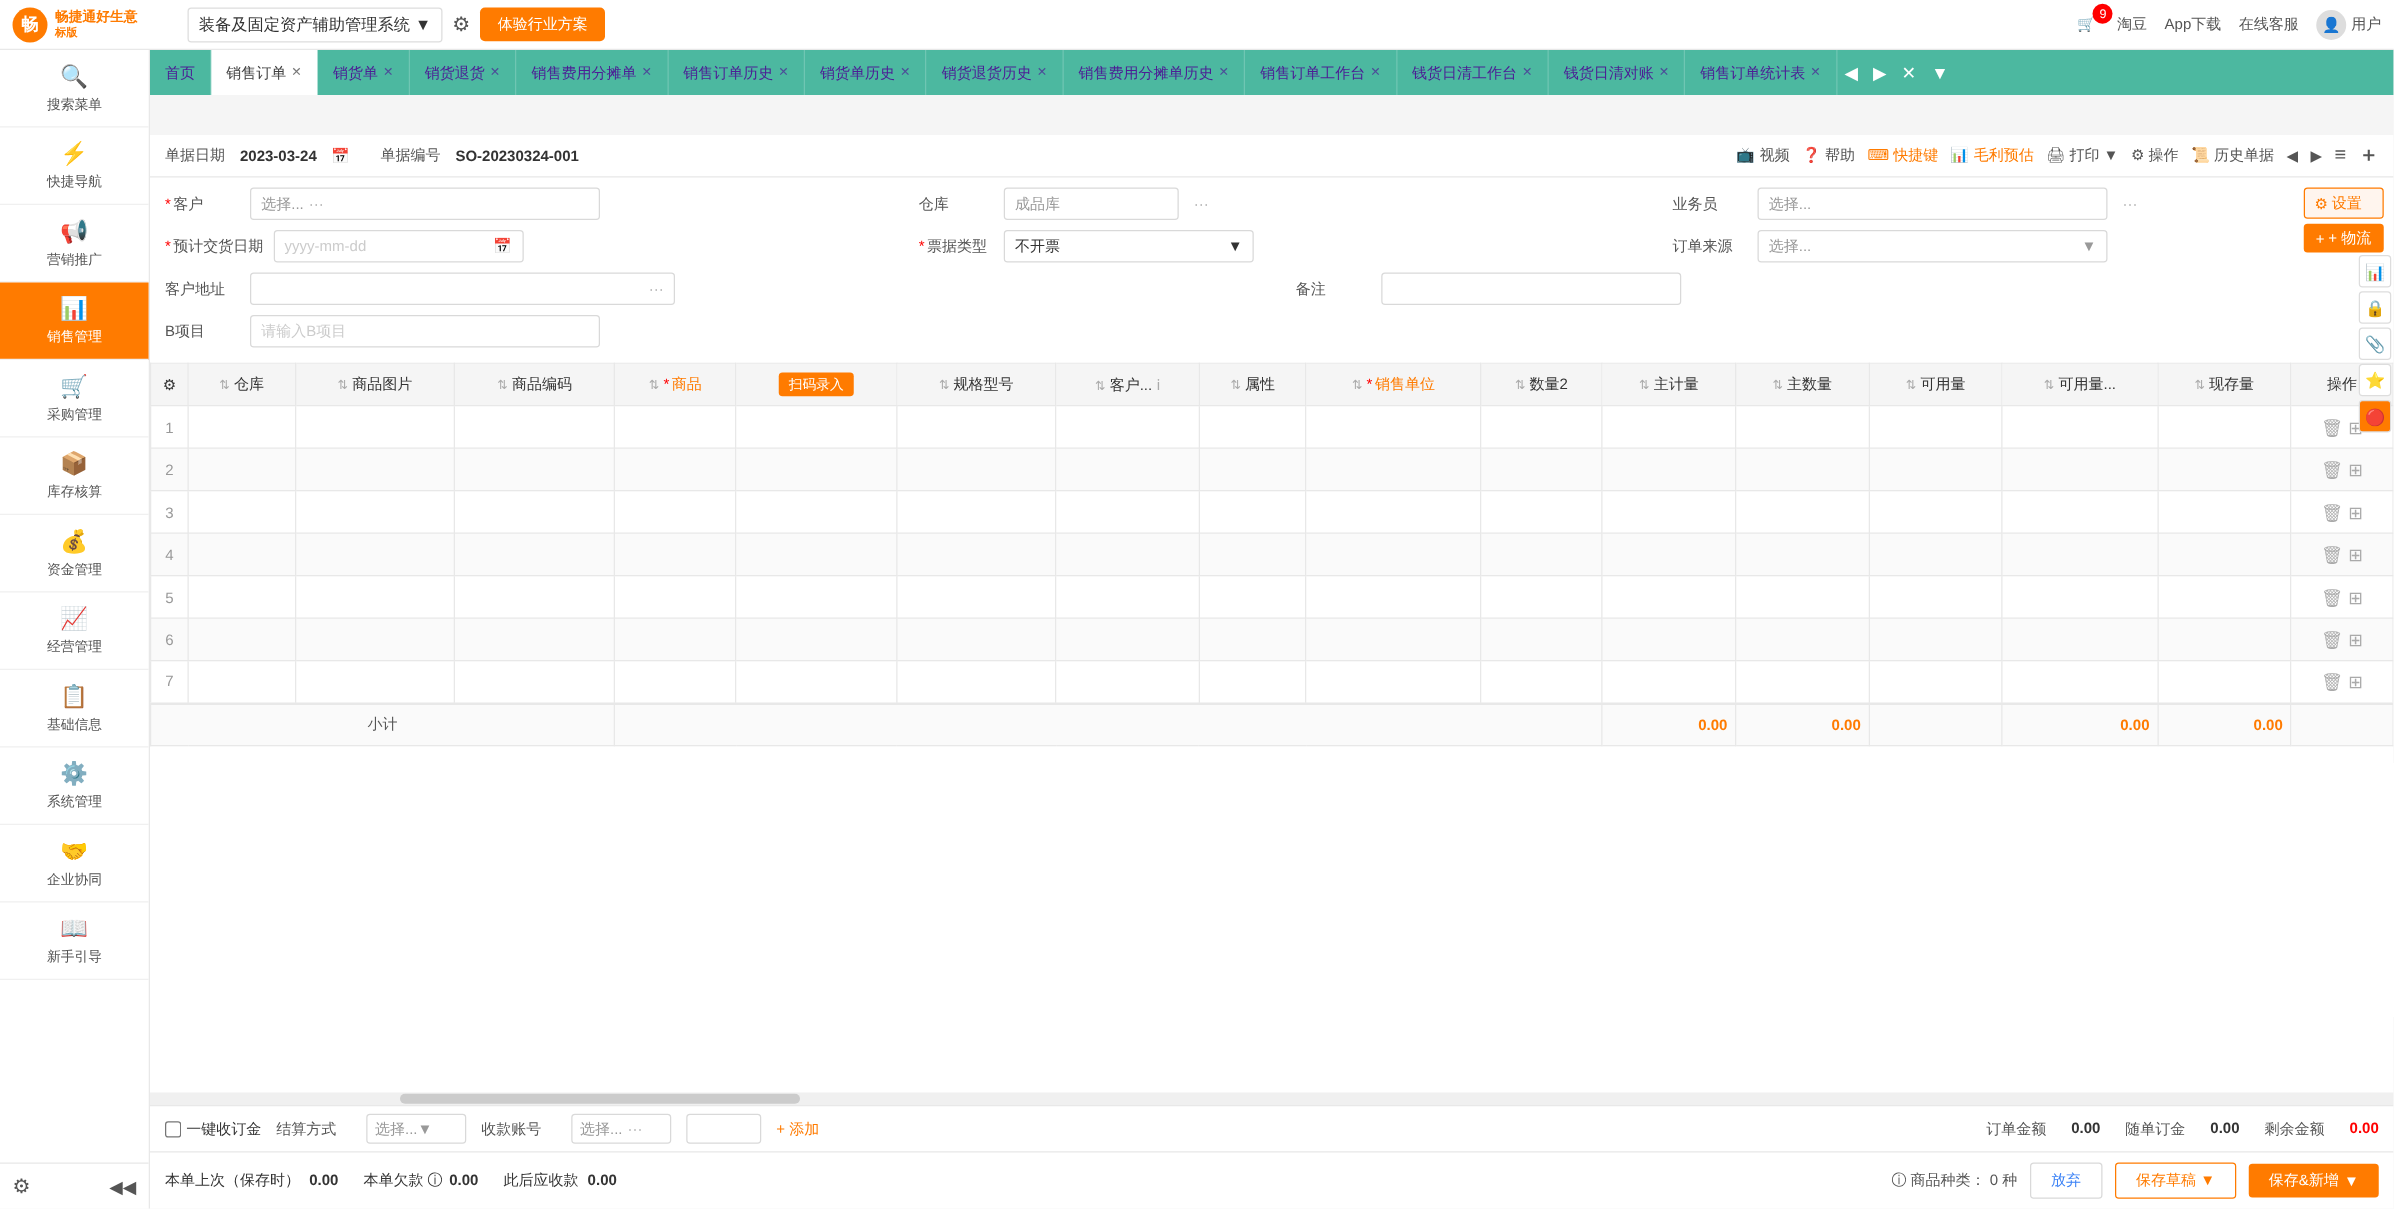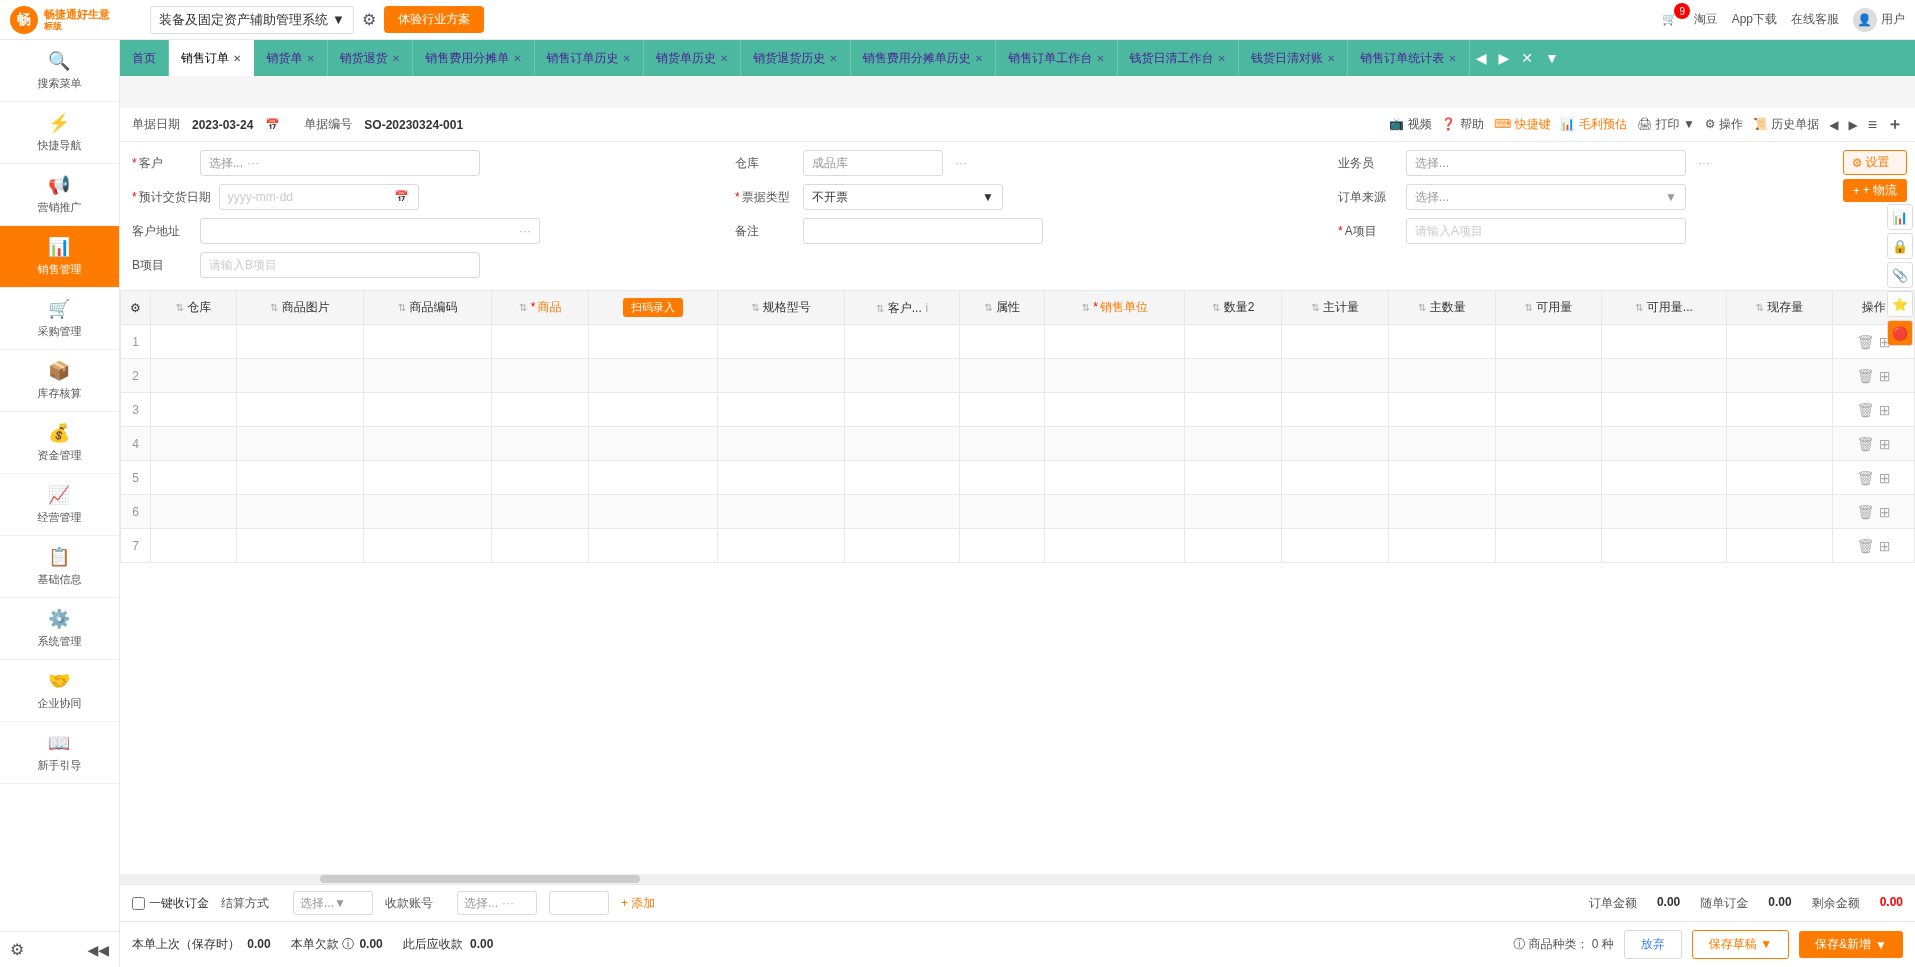--- a/index.html
+++ b/index.html
@@ -152,21 +152,21 @@
       height: 100%;
       color: #4c1d95;
       cursor: pointer;
       font-size: 12px;
       white-space: nowrap;
       border-right: 1px solid rgba(255,255,255,0.2);
       gap: 4px;
     }
     .tab-item.active {
       background: #fff;
-      color: #000000;
+      color: #404040;
     }
     .tab-close { font-size: 10px; opacity: 0.7; }
     .tab-nav-btn {
       color: #fff;
       background: none;
       border: none;
       cursor: pointer;
       padding: 0 6px;
       font-size: 14px;
     }
@@ -762,26 +762,20 @@
             <div class="form-section">
               <span class="form-label">客户地址</span>
               <div class="form-input" style="min-width:340px;">
                 <span class="more-btn" style="margin-left:auto;">···</span>
               </div>
             </div>
             <div class="form-section" style="margin-left:30px;">
               <span class="form-label">备注</span>
               <div class="form-input" style="min-width:240px;"></div>
             </div>
-            <div class="form-section" style="margin-left:30px;">
-              <span class="form-label"><span class="required-star">*</span><span>A项目</span></span>
-              <div class="form-input wide">
-                <span style="color:#ccc;">请输入A项目</span>
-              </div>
-            </div>
           </div>
 
           <div class="form-row">
             <div class="form-section">
               <span class="form-label"><span>B项目</span></span>
               <div class="form-input wide">
                 <span style="color:#ccc;">请输入B项目</span>
               </div>
             </div>
           </div>
@@ -1020,20 +1014,30 @@
                 <td></td>
                 <td></td>
               <td>
                   <div class="table-actions">
                     <span class="action-icon">🗑</span>
                     <span class="action-icon">⊞</span>
                   </div>
                 </td>
             </tr>
 
+            <tr class="summary-row">
+              <td colspan="4" class="summary-label" style="text-align:center;color:#555;">小计</td>
+              <td colspan="7"></td>
+              <td style="color:#ff7b00;font-weight:bold;text-align:right;">0.00</td>
+              <td style="color:#ff7b00;font-weight:bold;text-align:right;">0.00</td>
+              <td></td>
+              <td style="color:#ff7b00;font-weight:bold;text-align:right;">0.00</td>
+              <td style="color:#ff7b00;font-weight:bold;text-align:right;">0.00</td>
+              <td></td>
+            </tr>
           </tbody>
         </table>
       </div>
 
       <div class="scroll-bar-row">
         <div class="scroll-thumb"></div>
       </div>
 
       <div class="bottom-area">
         <label class="checkbox-label">

